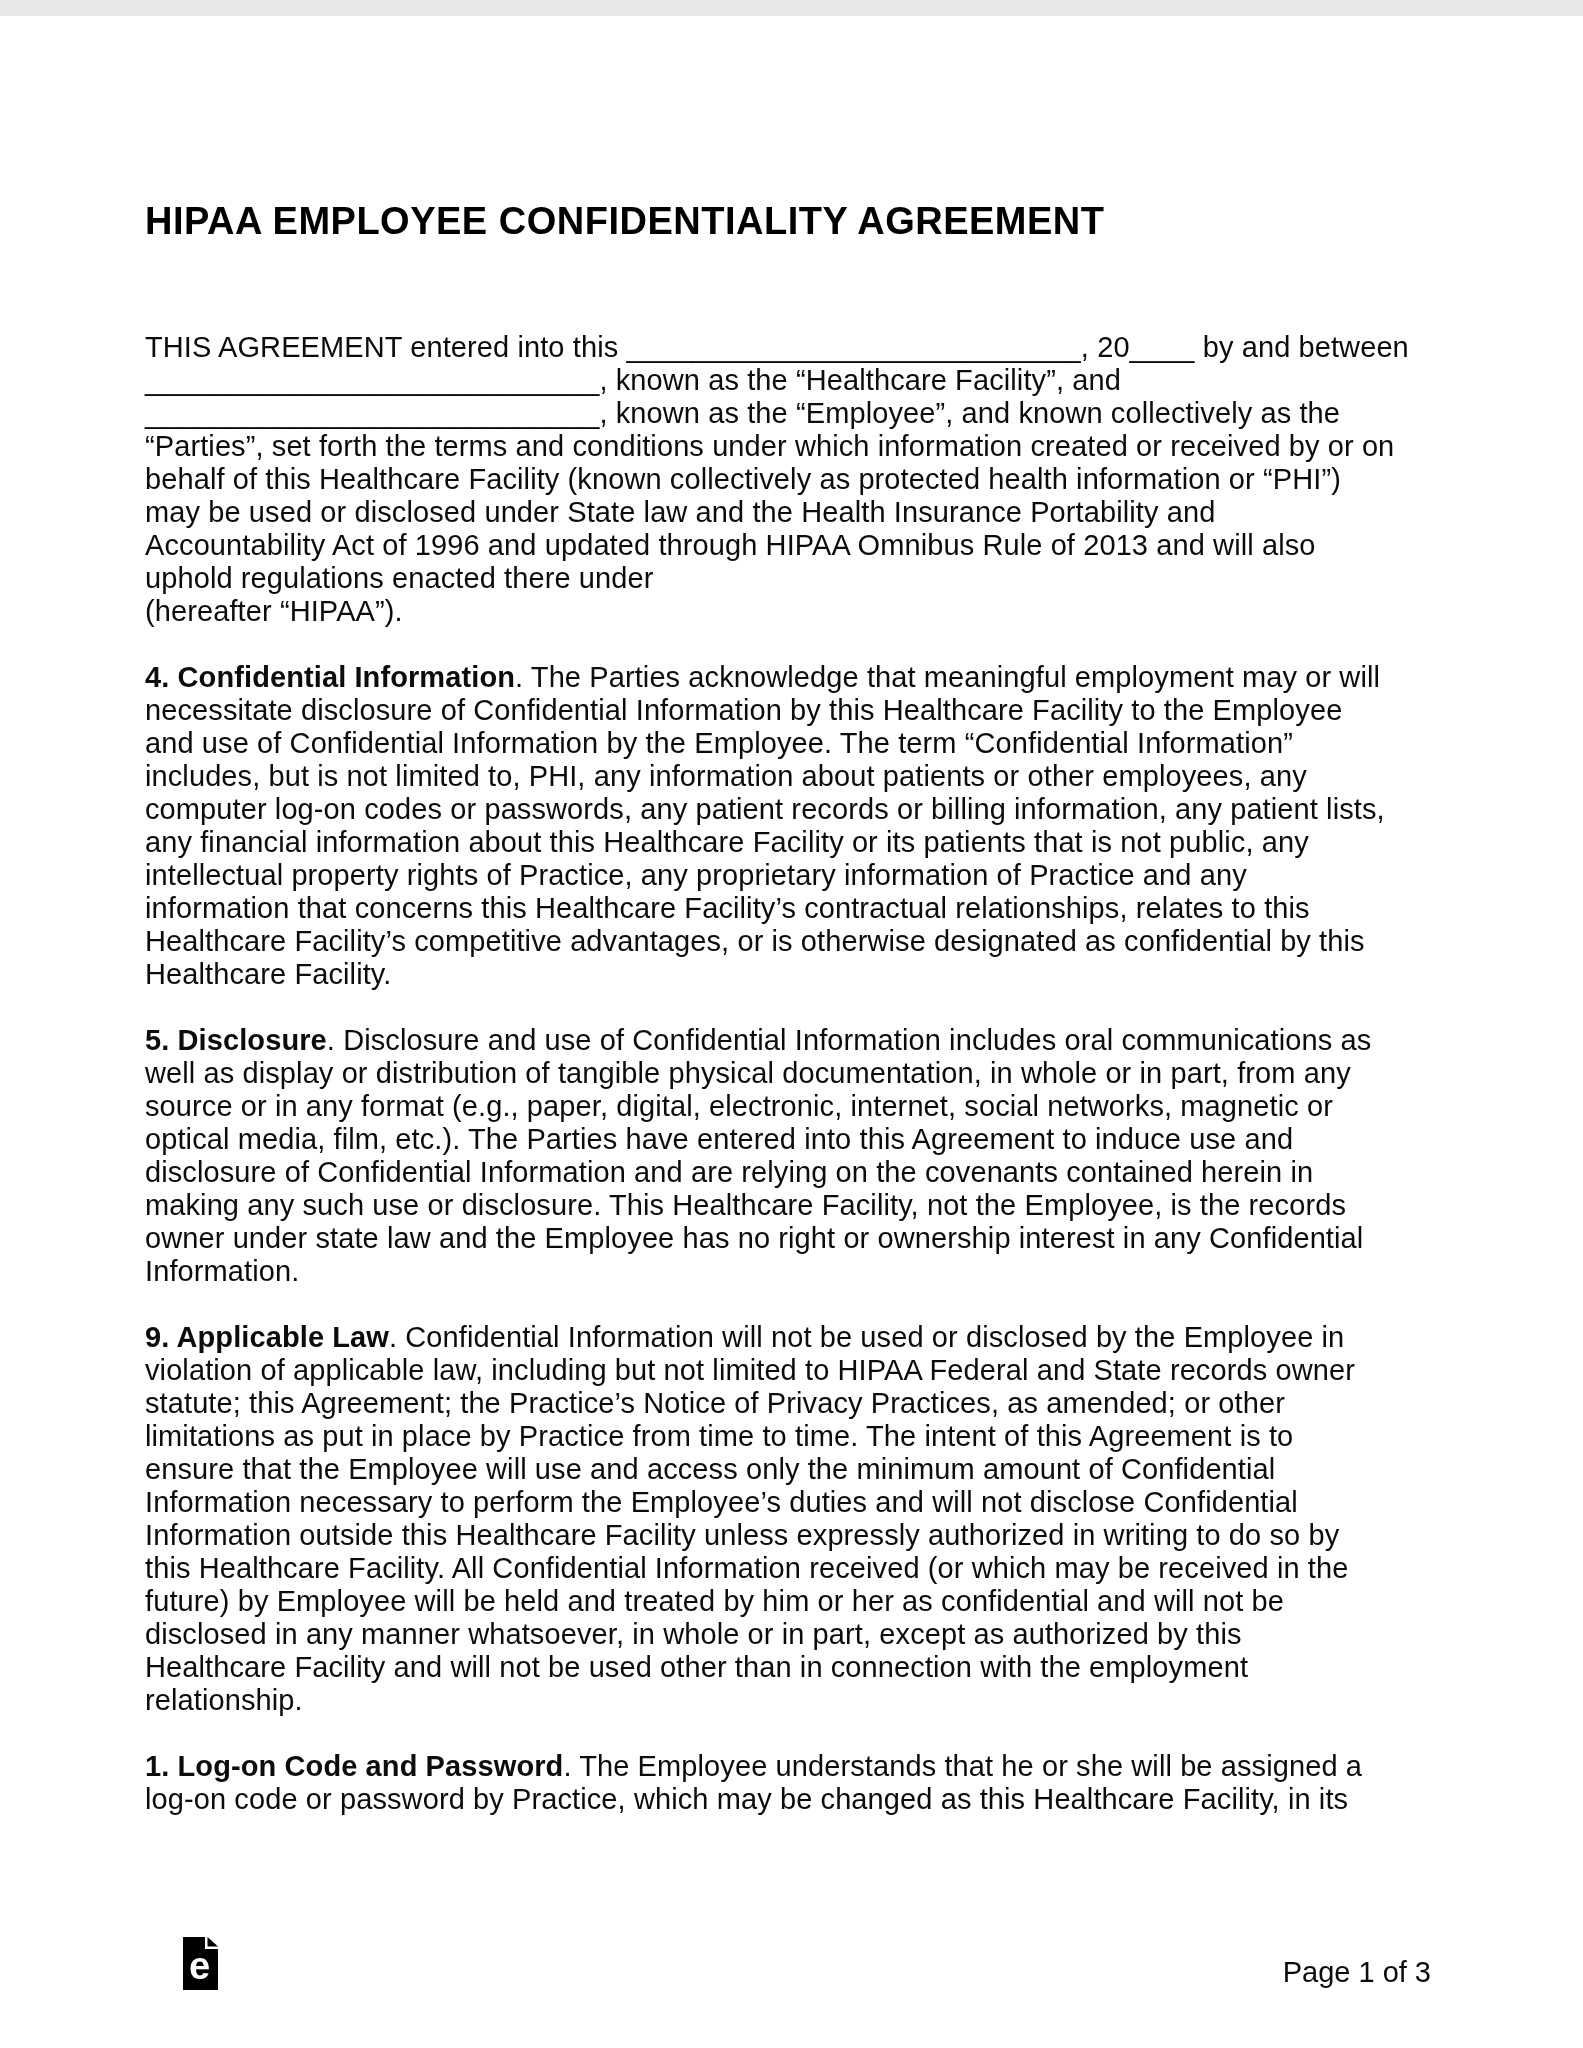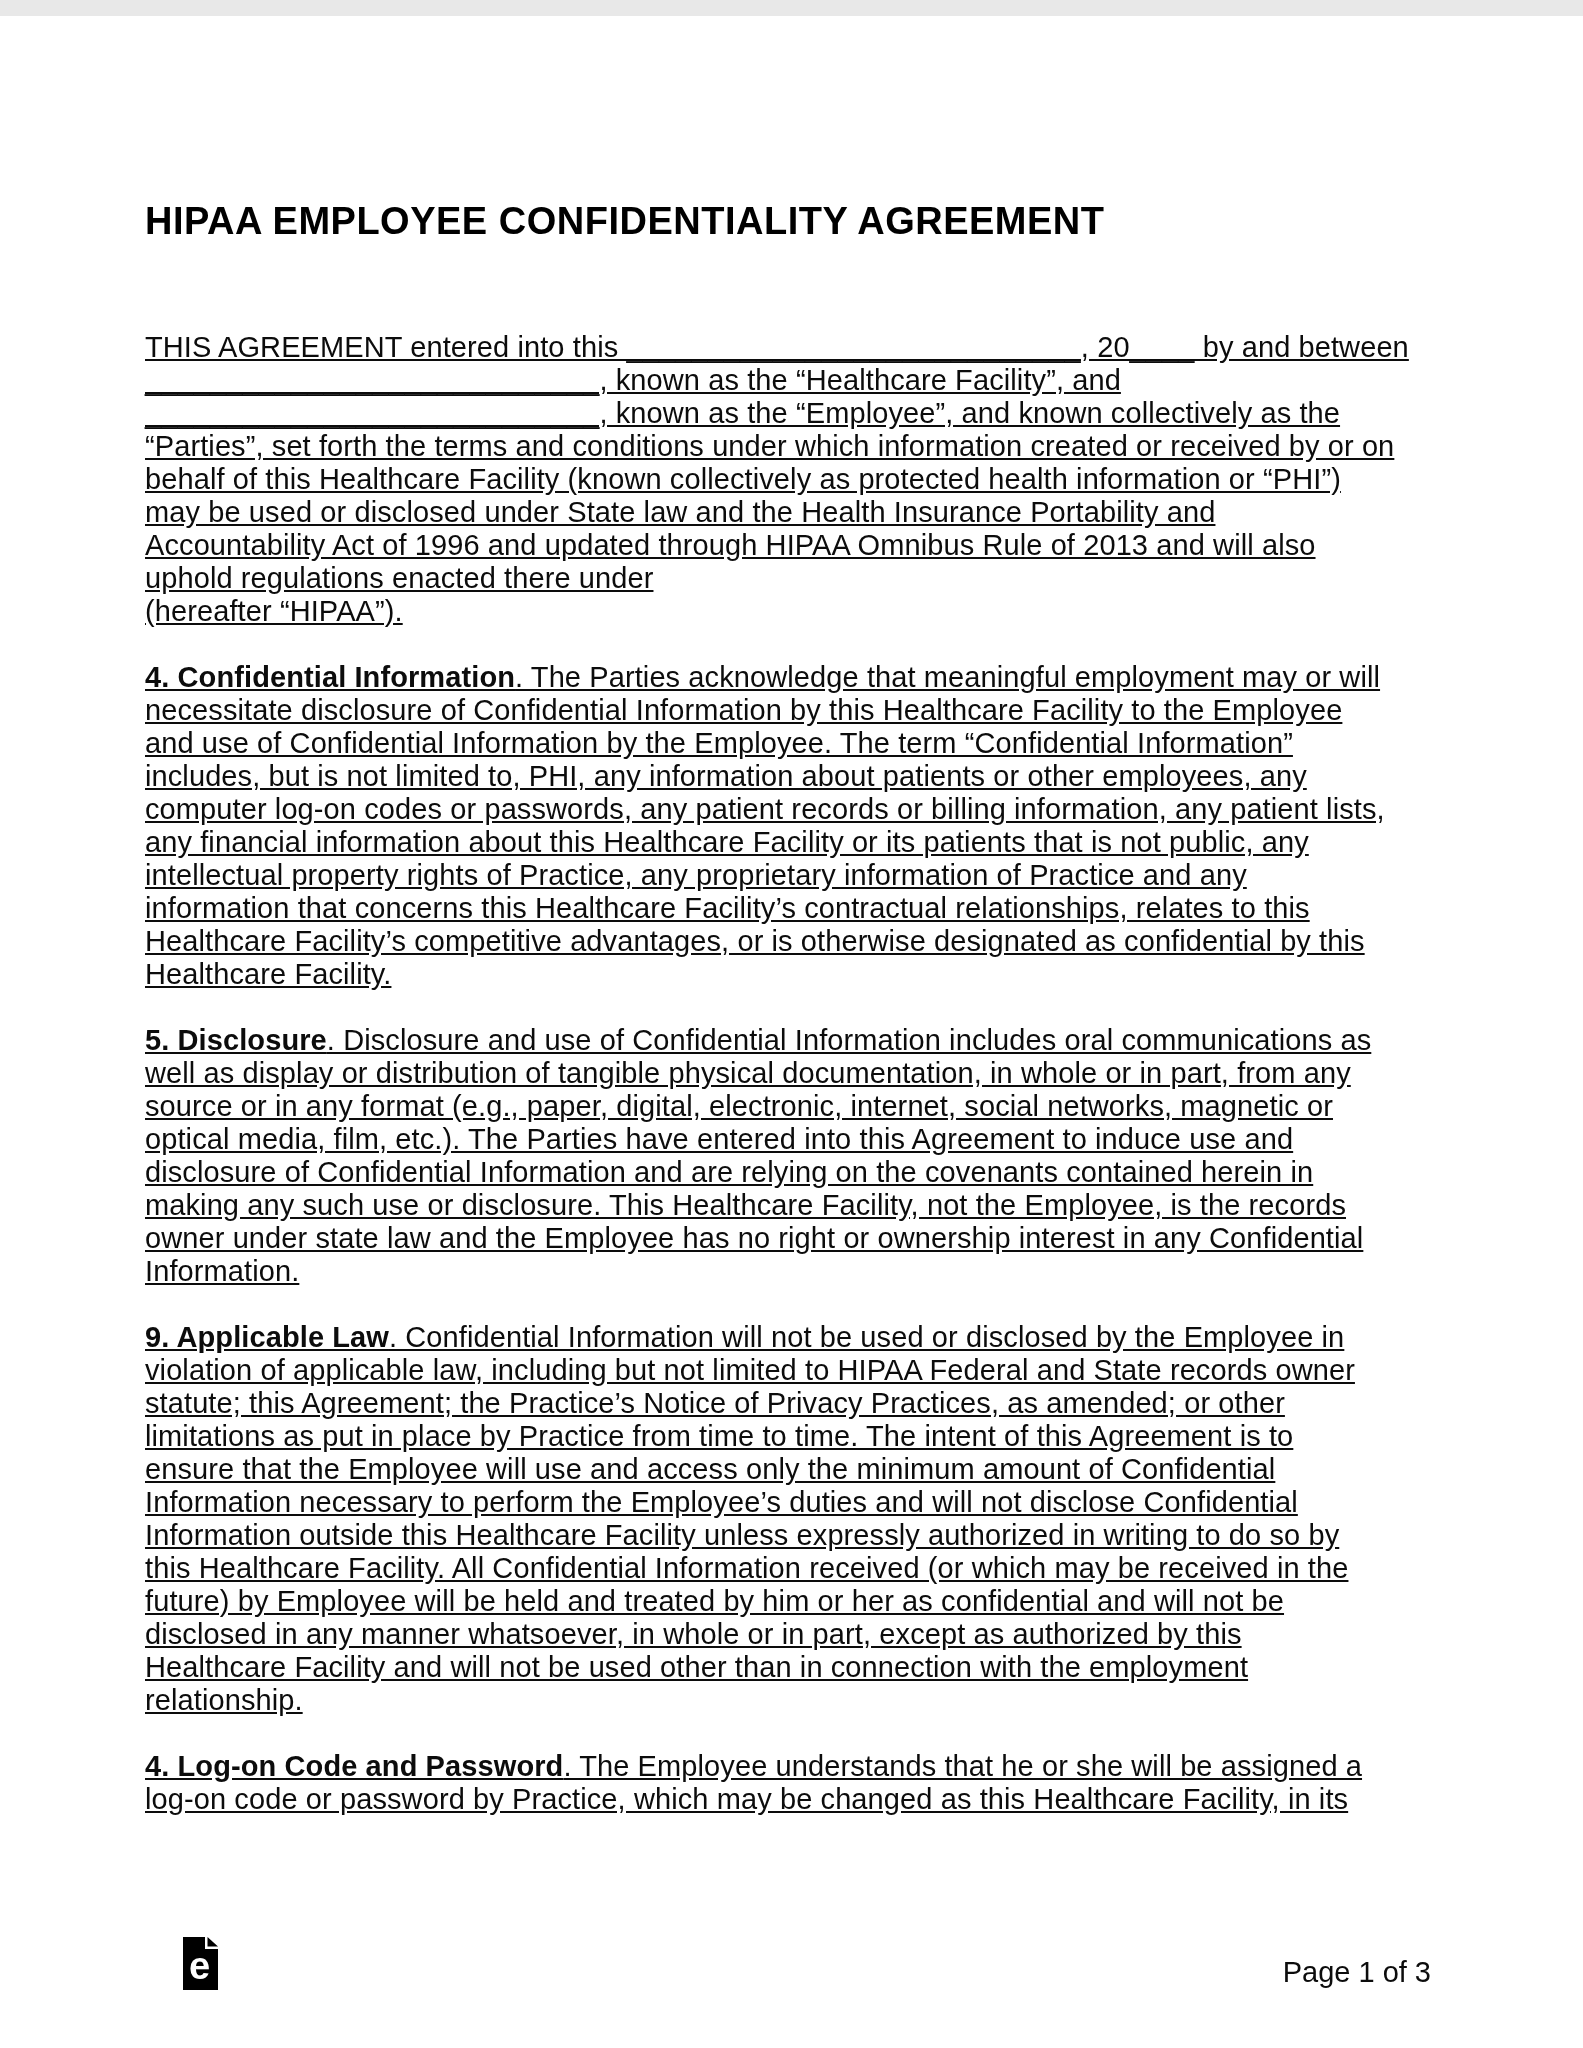--- a/index.html
+++ b/index.html
@@ -30,21 +30,20 @@
     letter-spacing: 0.5px;
     line-height: 1.2;
     color: #000000;
   }
   .doc-par {
     margin: 0 0 33px 0;
     font-size: 29px;
     line-height: 33px;
     white-space: pre-line;
     letter-spacing: 0.1px;
-    text-decoration: underline;
   }
   .doc-par b {
     font-weight: bold;
   }
   .footer-logo {
     position: absolute;
     left: 183px;
     top: 1921px;
     width: 35px;
     height: 53px;
@@ -102,21 +101,21 @@
 limitations as put in place by Practice from time to time. The intent of this Agreement is to
 ensure that the Employee will use and access only the minimum amount of Confidential
 Information necessary to perform the Employee’s duties and will not disclose Confidential
 Information outside this Healthcare Facility unless expressly authorized in writing to do so by
 this Healthcare Facility. All Confidential Information received (or which may be received in the
 future) by Employee will be held and treated by him or her as confidential and will not be
 disclosed in any manner whatsoever, in whole or in part, except as authorized by this
 Healthcare Facility and will not be used other than in connection with the employment
 relationship.</span></p>
 
-    <p class="doc-par"><b>4. Log-on Code and Password</b><span>. The Employee understands that he or she will be assigned a
+    <p class="doc-par"><b>1. Log-on Code and Password</b><span>. The Employee understands that he or she will be assigned a
 log-on code or password by Practice, which may be changed as this Healthcare Facility, in its</span></p>
 
   </div>
 
   <svg class="footer-logo" viewBox="0 0 35 53">
     <polygon points="0,0 22,0 22,12 35,12 35,53 0,53" fill="#000000"></polygon>
     <polygon points="24.5,0 35,9.5 24.5,9.5" fill="#000000"></polygon>
     <text x="6" y="42" font-size="38" font-weight="bold" fill="#ffffff" font-family="Liberation Sans, DejaVu Sans, sans-serif">e</text>
   </svg>
 

